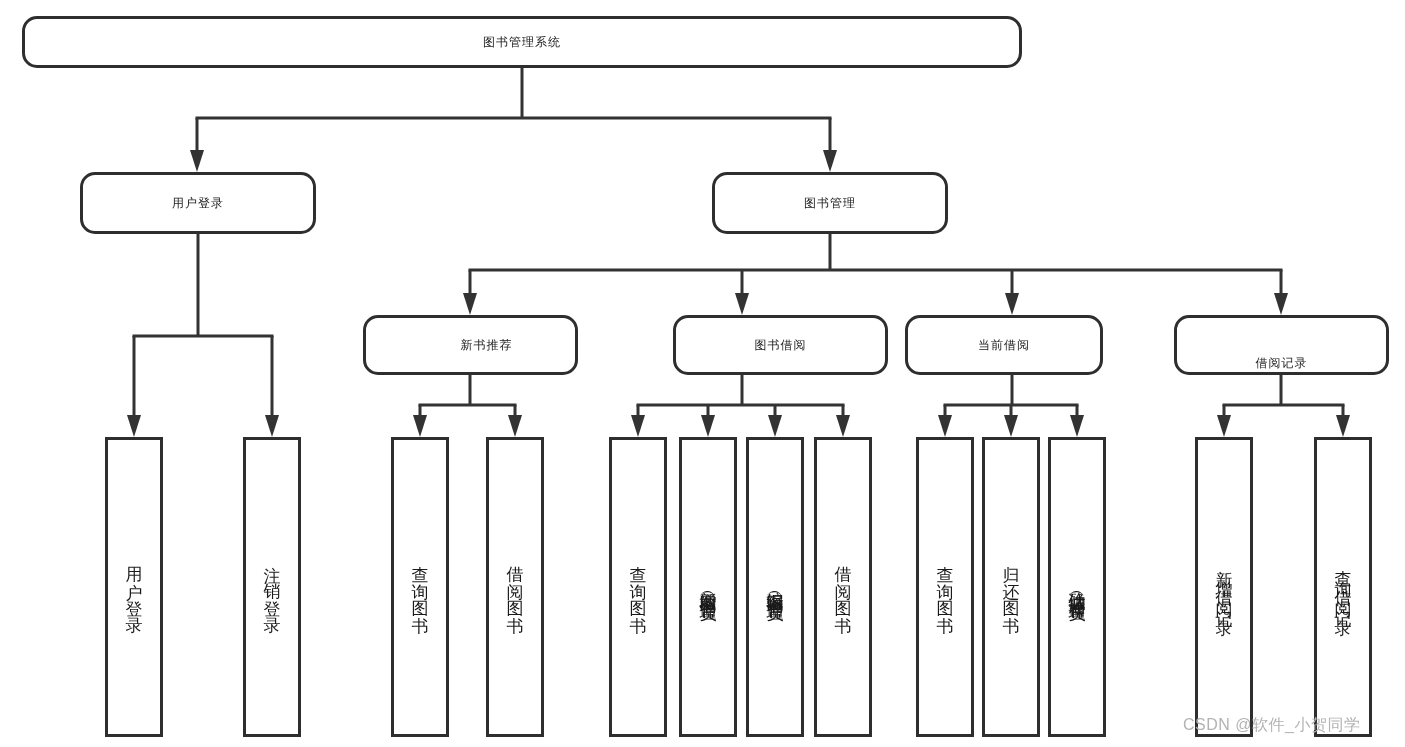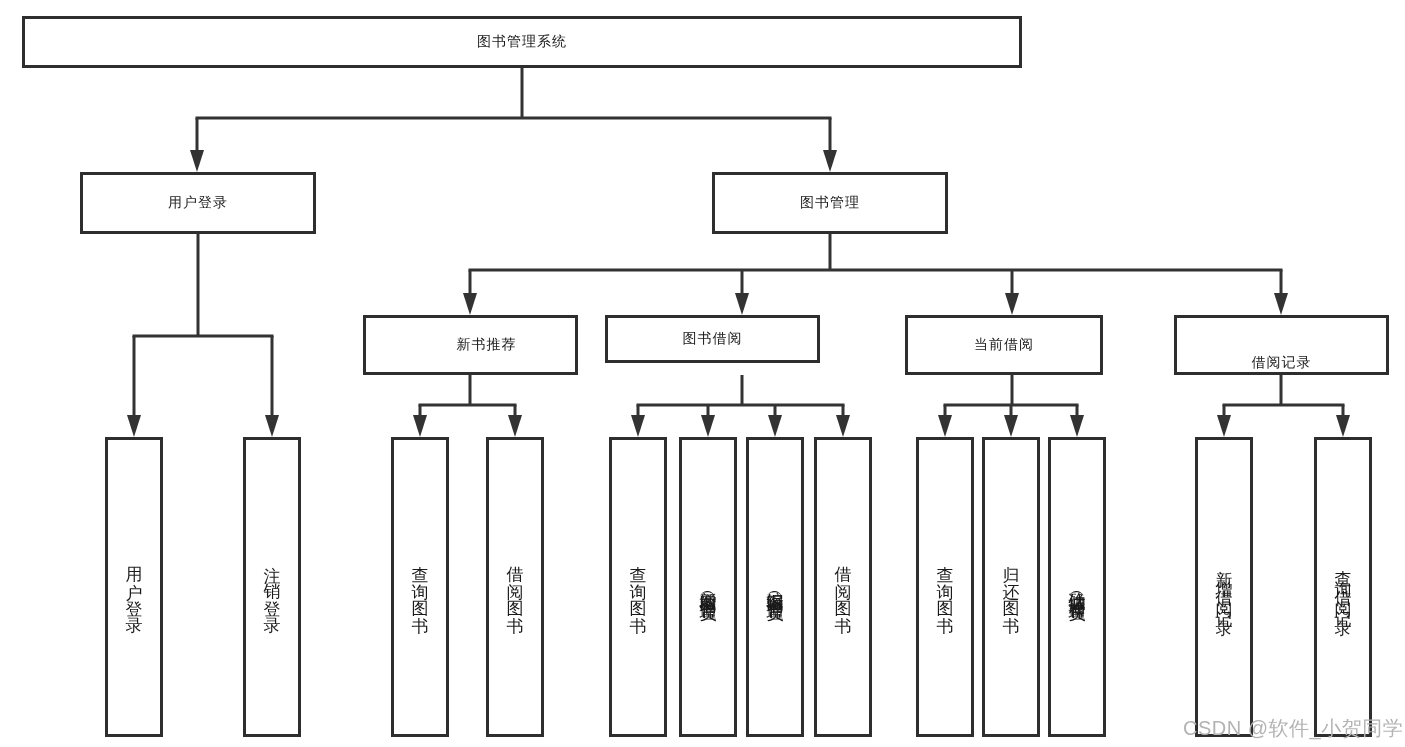--- a/index.html
+++ b/index.html
@@ -26,40 +26,41 @@
     box-sizing: border-box;
     border: 3px solid #2e2e2e;
     background: #ffffff;
     display: flex;
     align-items: center;
     justify-content: center;
     color: #1a1a1a;
     z-index: 2;
   }
   .node.h {
-    font-size: 14px;
+    font-size: 12px;
     letter-spacing: 1px;
+    border-radius: 15px;
   }
   .node.v {
     font-size: 17px;
   }
   .node.v .vtext {
     writing-mode: vertical-rl;
     text-orientation: mixed;
     line-height: 1;
     white-space: nowrap;
   }
   .ls4 { letter-spacing: 17px; }
   .ls6 { letter-spacing: 10px; }
   .ls9 { letter-spacing: 2px; }
   .watermark {
     position: absolute;
     left: 1183px;
     top: 715px;
-    font-size: 20px;
+    font-size: 16px;
     color: #b3b3b3;
     white-space: nowrap;
     z-index: 3;
     letter-spacing: 0.5px;
   }
 </style>
 </head>
 <body>
 
 <div class="canvas">
@@ -140,21 +141,21 @@
   <div class="node h" style="left:80px; top:172px; width:236px; height:62px;">
     <span>用户登录</span>
   </div>
   <div class="node h" style="left:712px; top:172px; width:236px; height:62px;">
     <span>图书管理</span>
   </div>
 
   <div class="node h" style="left:363px; top:315px; width:215px; height:60px;padding-left:32px;">
     <span>新书推荐</span>
   </div>
-  <div class="node h" style="left:605px; top:315px; width:215px; height:48px;">
+  <div class="node h" style="left:673px; top:315px; width:215px; height:60px;">
     <span>图书借阅</span>
   </div>
   <div class="node h" style="left:905px; top:315px; width:198px; height:60px;">
     <span>当前借阅</span>
   </div>
   <div class="node h" style="left:1174px; top:315px; width:215px; height:60px;align-items:flex-end;">
     <span>借阅记录</span>
   </div>
 
   <div class="node v" style="left:105px; top:437px; width:58px; height:300px;">

